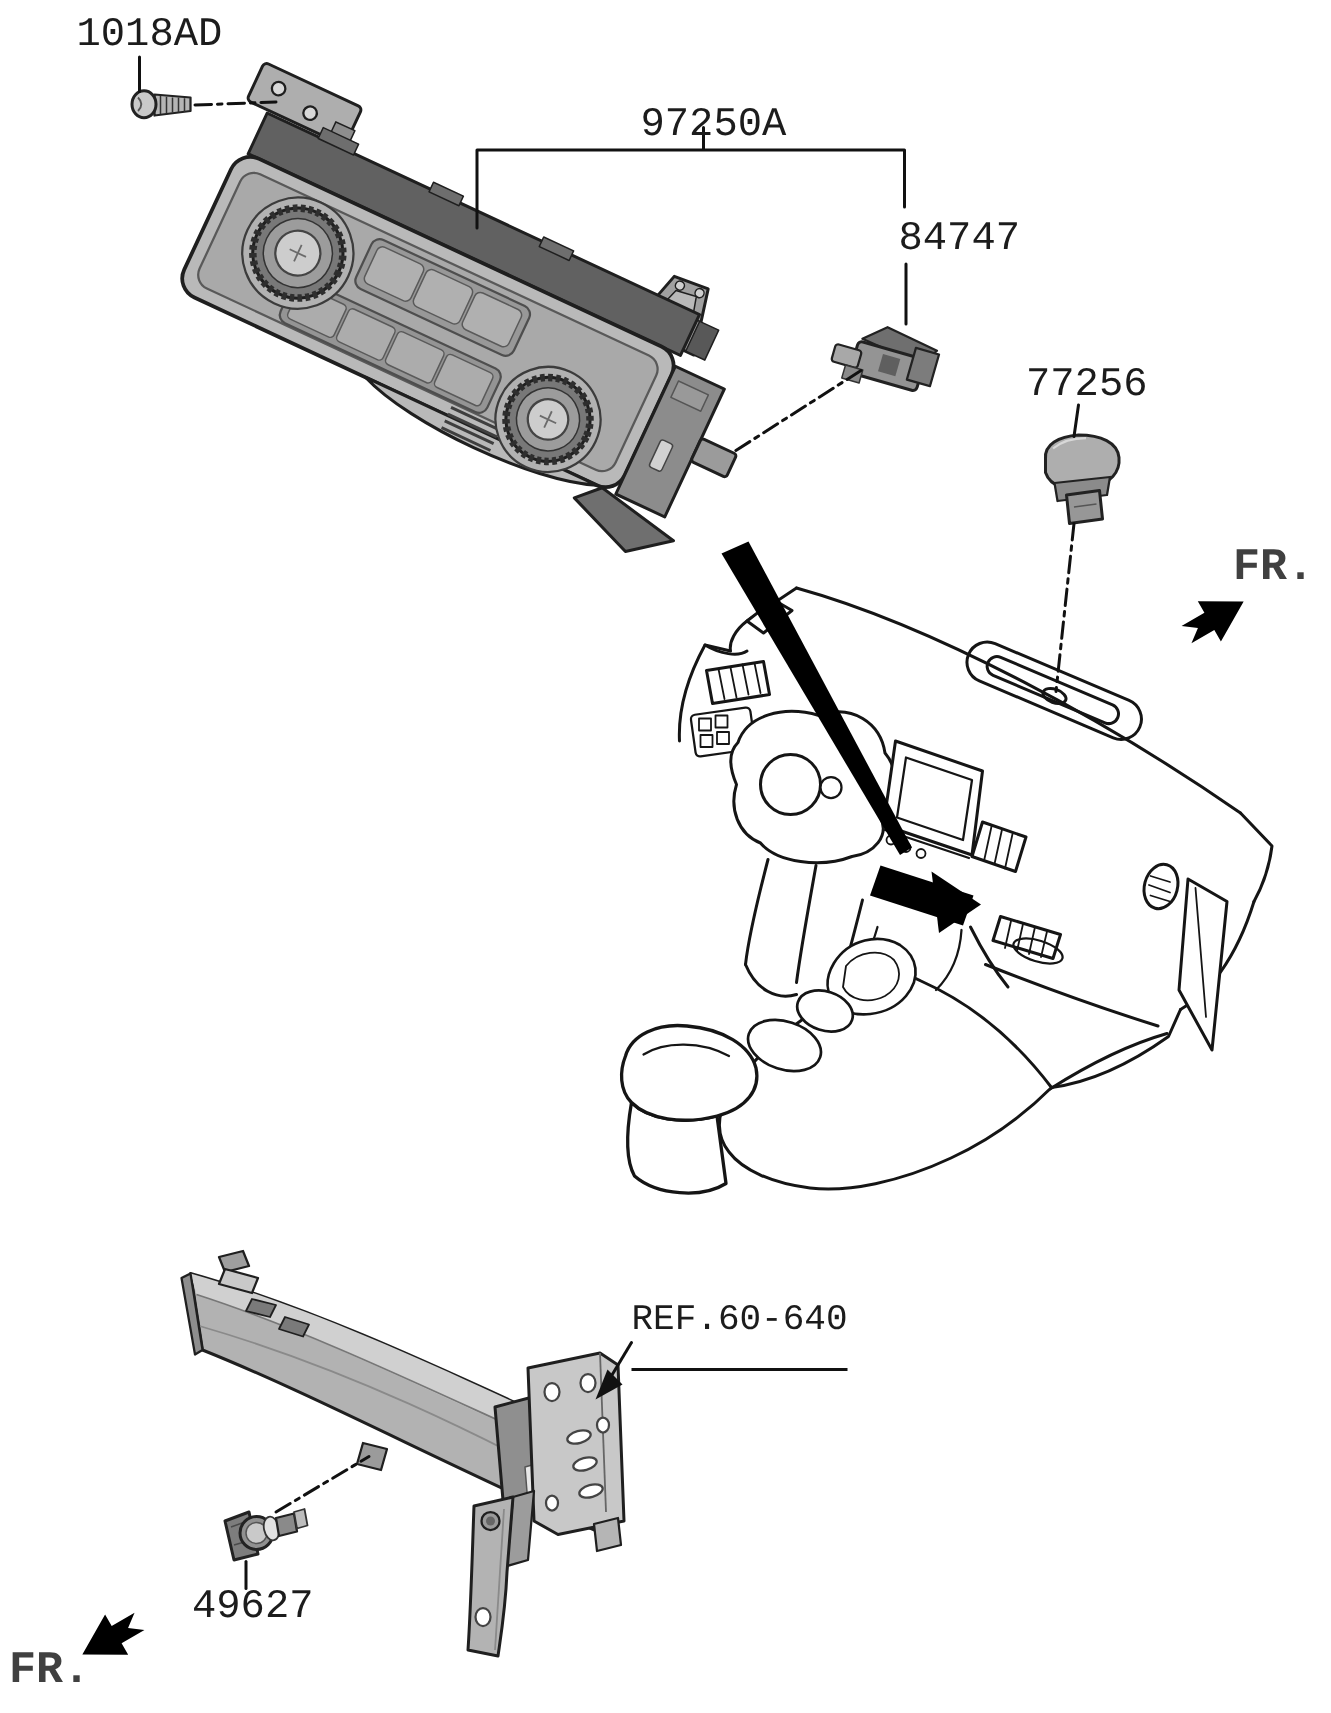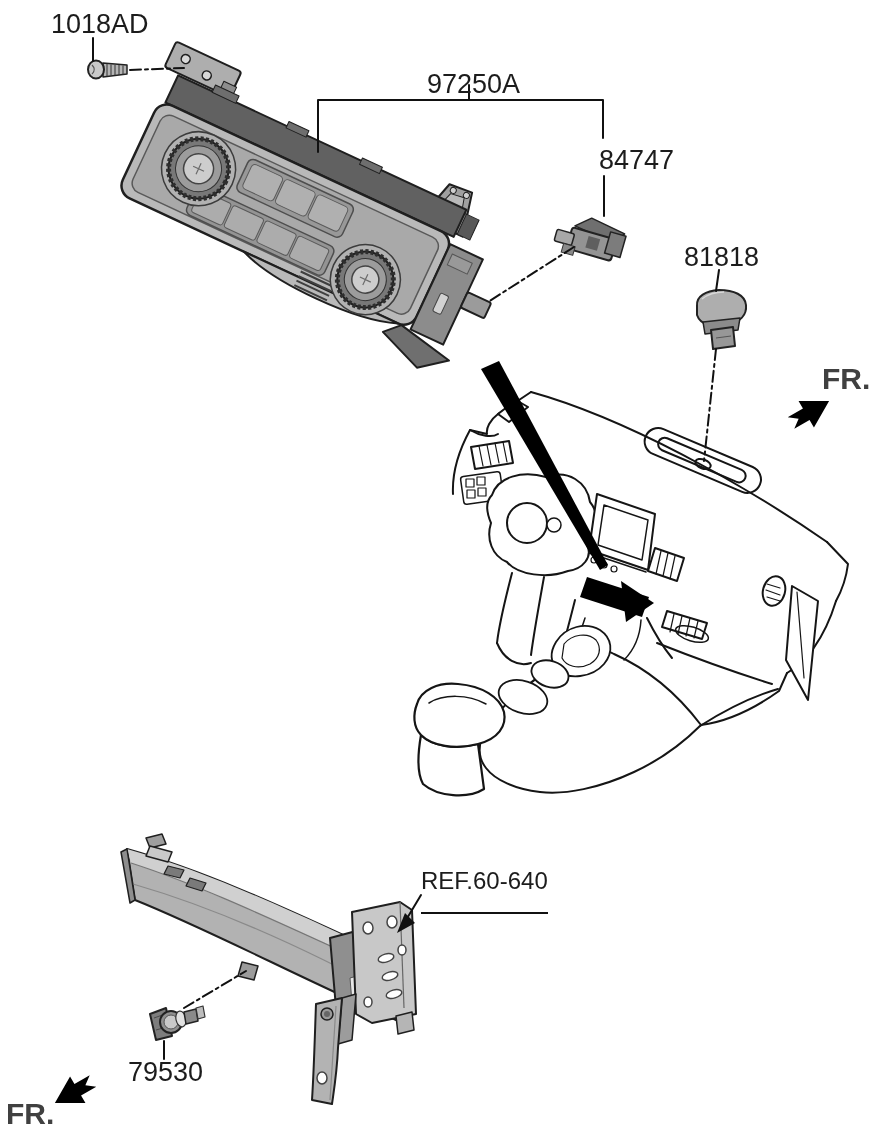--- a/index.html
+++ b/index.html
@@ -1,20 +1,20 @@
 <!DOCTYPE html>
 <html><head>
 <meta charset="utf-8">
 <style>
   html,body{margin:0;padding:0;background:#fff;}
   .stage{
     position:relative;
     width:887px;height:1132px;
     background:#fff;
-    font-family:Liberation Sans, sans-serif;
+    font-family:Liberation Mono, monospace;
     overflow:hidden;
   }
   .stage svg{position:absolute;left:0;top:0;}
   .part-label{
     position:absolute;
     color:#1c1c1c;
     font-size:27px;
     line-height:1;
     white-space:nowrap;
     letter-spacing:0px;
@@ -267,19 +267,19 @@
     <path d="M0,14 L16,14 L16,6 L40,20 L16,34 L16,26 L0,26 L8,20 Z" fill="#000" transform="translate(780,404) rotate(-30) scale(1.1)"></path>
   </g>
   <g>
     <path d="M0,14 L16,14 L16,6 L40,20 L16,34 L16,26 L0,26 L8,20 Z" fill="#000" transform="translate(104,1100) rotate(150) scale(1.1)"></path>
   </g>
 </svg>
 
 <div class="part-label" style="left:51px;top:11px;">1018AD</div>
 <div class="part-label" style="left:427px;top:71px;">97250A</div>
 <div class="part-label" style="left:567px;top:147px;margin-left:32px;">84747</div>
-<div class="part-label" style="left:684px;top:244px;">81818</div>
+<div class="part-label" style="left:684px;top:244px;">77256</div>
 <div class="fr-label" style="left:822px;top:364px;">FR.</div>
 <div class="ref-label" style="left:421px;top:869px;">REF.60-640</div>
-<div class="part-label" style="left:128px;top:1059px;">79530</div>
+<div class="part-label" style="left:128px;top:1059px;">49627</div>
 <div class="fr-label" style="left:6px;top:1099px;">FR.</div>
 
 </div>
 
 </body></html>

